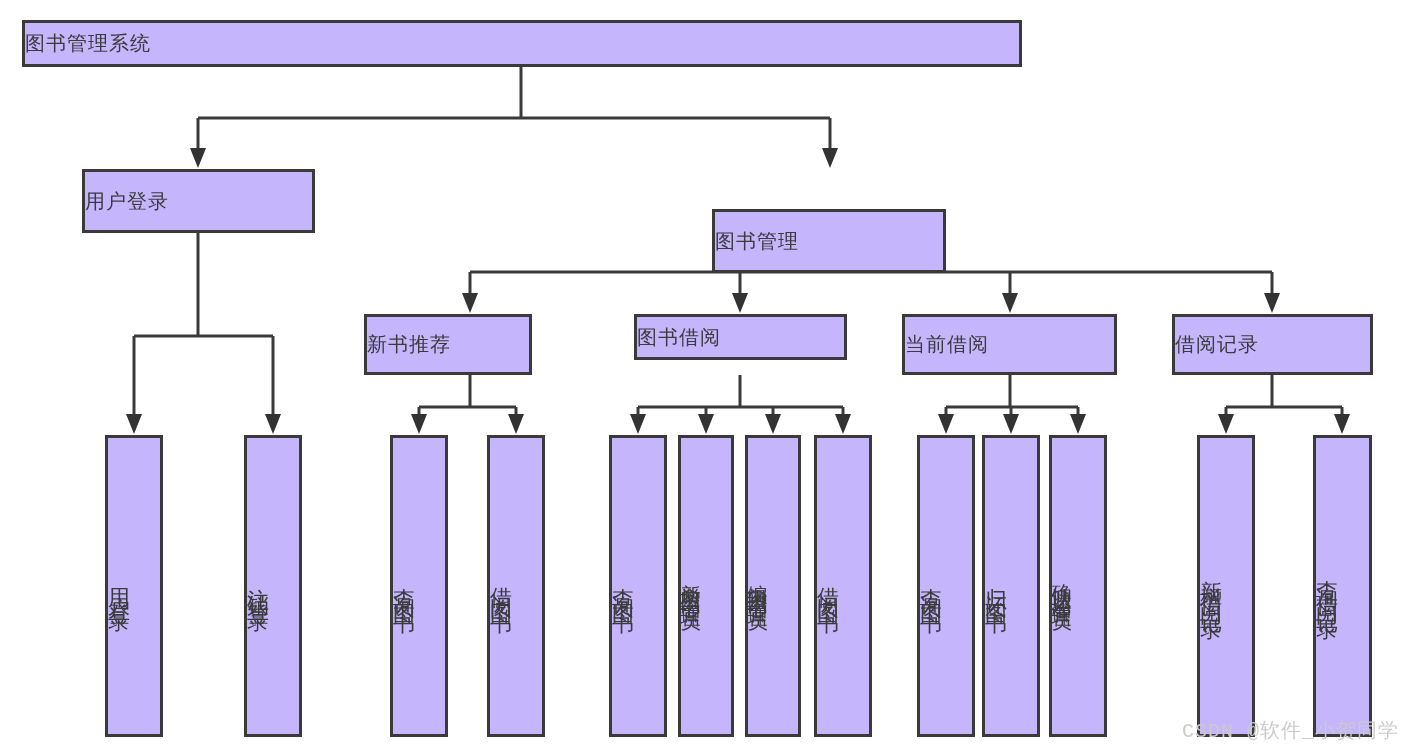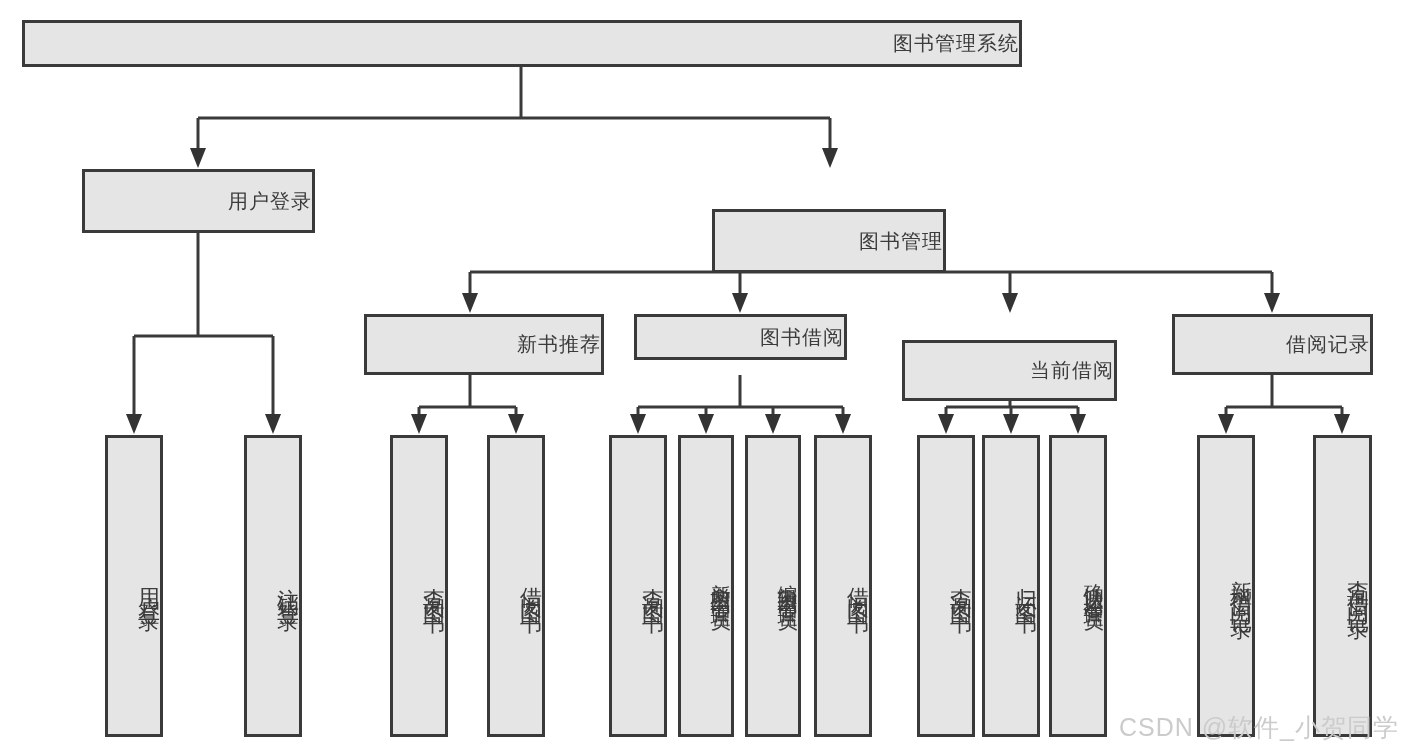--- a/index.html
+++ b/index.html
@@ -3,32 +3,32 @@
 <meta charset="utf-8">
 <style>
   html,body{margin:0;padding:0;background:#fff;}
   #canvas{
     position:relative;width:1405px;height:747px;background:#ffffff;
     font-family:"Liberation Sans",sans-serif;overflow:hidden;
   }
   #connector-layer{position:absolute;left:0;top:0;pointer-events:none;}
   .node{
     position:absolute;box-sizing:border-box;border:3px solid #3a3a3a;
-    background:#e5e5e5;display:flex;align-items:center;justify-content:flex-end;
+    background:#c4b5fd;display:flex;align-items:center;justify-content:flex-start;
   }
   .h-label{
     font-size:20px;color:#3b3b3b;letter-spacing:1px;white-space:nowrap;
   }
   .v-label{
     writing-mode:vertical-lr;text-orientation:upright;
     font-size:22px;letter-spacing:8px;line-height:1;color:#3b3b3b;
   }
   .watermark{
-    position:absolute;right:6px;bottom:3px;font-size:25px;color:#cbcbcb;
-    letter-spacing:1px;white-space:nowrap;z-index:5;
+    position:absolute;right:6px;bottom:3px;font-size:20px;color:#cbcbcb;
+    letter-spacing:1px;white-space:nowrap;z-index:5;font-family:Liberation Mono, monospace;
   }
 </style>
 </head>
 <body>
 
 <div id="canvas">
 
   <svg id="connector-layer" width="1405" height="747" viewBox="0 0 1405 747">
     <g fill="none" stroke="#3a3a3a" stroke-width="3">
 
@@ -99,27 +99,27 @@
     <span class="h-label">图书管理系统</span>
   </div>
 
   <div class="node" style="left:82px;top:169px;width:233px;height:64px;">
     <span class="h-label">用户登录</span>
   </div>
   <div class="node" style="left:712px;top:169px;width:234px;height:64px;margin-top:40px;">
     <span class="h-label">图书管理</span>
   </div>
 
-  <div class="node" style="left:364px;top:314px;width:240px;height:61px;">
+  <div class="node" style="left:364px;top:314px;width:168px;height:61px;">
     <span class="h-label">新书推荐</span>
   </div>
   <div class="node" style="left:634px;top:314px;width:213px;height:46px;">
     <span class="h-label">图书借阅</span>
   </div>
-  <div class="node" style="left:902px;top:314px;width:215px;height:61px;margin-top:26px;">
+  <div class="node" style="left:902px;top:314px;width:215px;height:61px;">
     <span class="h-label">当前借阅</span>
   </div>
   <div class="node" style="left:1172px;top:314px;width:201px;height:61px;">
     <span class="h-label">借阅记录</span>
   </div>
 
   <div class="node" style="left:105px;top:435px;width:58px;height:302px;">
     <span class="v-label">用户登录</span>
   </div>
   <div class="node" style="left:244px;top:435px;width:58px;height:302px;">

